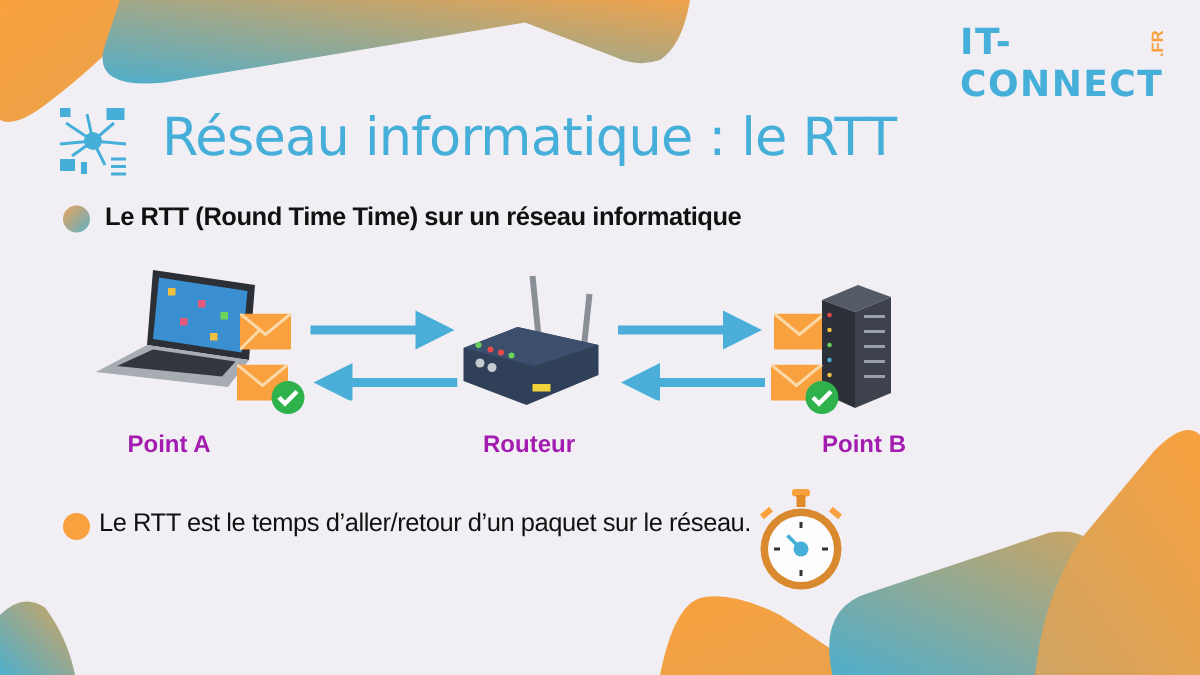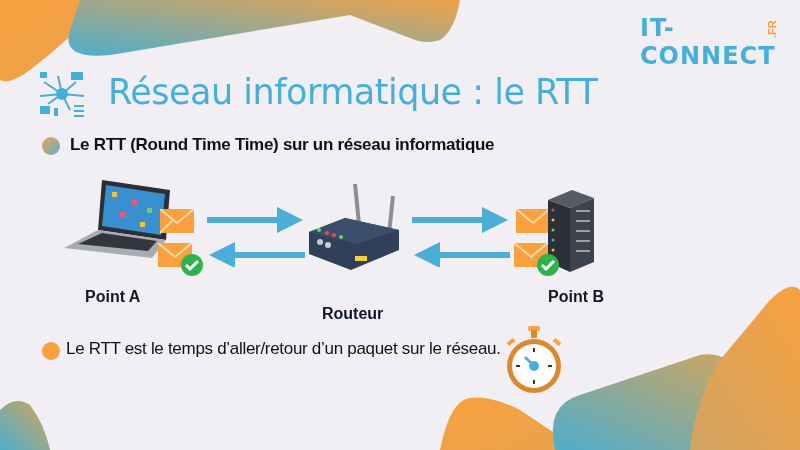--- a/index.html
+++ b/index.html
@@ -5,21 +5,21 @@
   html,body{margin:0;padding:0;}
   body{width:800px;height:450px;overflow:hidden;background:#f2eff4;position:relative;font-family:"Liberation Sans",sans-serif;}
   .abs{position:absolute;}
   svg.bg{position:absolute;left:0;top:0;}
   .title{left:108px;top:72px;font-size:35px;font-weight:normal;color:#46afd9;letter-spacing:-0.5px;font-family:"DejaVu Sans",sans-serif;}
   .subtitle{left:70px;top:135px;font-size:17px;font-weight:bold;color:#111;font-family:"Liberation Sans",sans-serif;letter-spacing:-0.3px;}
   .bullet{width:18px;height:18px;border-radius:50%;}
   .bullet1{left:42px;top:137px;background:linear-gradient(135deg,#e9a35a,#5fb0c6);}
   .bullet2{left:42px;top:342px;background:#f8a13e;}
   .note{left:66px;top:339px;font-size:17px;color:#111;letter-spacing:-0.3px;text-align:center;}
-  .label{font-size:16px;font-weight:bold;color:#0f172a;}
+  .label{font-size:16px;font-weight:bold;color:#a21caf;}
   .logo{left:640px;top:14px;font-size:24px;font-weight:bold;color:#46afd9;letter-spacing:1px;font-family:"DejaVu Sans",sans-serif;}
   .logo-fr{left:766px;top:14px;font-size:11px;font-weight:bold;color:#f8a13e;transform:rotate(-90deg);transform-origin:left top;top:38px;}
 </style>
 </head>
 <body>
 
 <svg class="bg" width="800" height="450">
   <defs>
     <linearGradient id="gA" x1="0" y1="1" x2="1" y2="0">
       <stop offset="0" stop-color="#4eaecc"></stop>
@@ -163,21 +163,21 @@
       </g>
   </svg>
   <svg class="abs" style="left:514px;top:243px" width="48" height="36">
     <rect x="0" y="0" width="34" height="24" fill="#f8a13e"></rect>
     <polyline points="0,0 17,14 34,0" fill="none" stroke="#fbd8a8" stroke-width="2"></polyline>
     <circle cx="34" cy="22" r="11" fill="#2fb14b"></circle>
     <polyline points="28,22 32,26 40,18" fill="none" stroke="#fff" stroke-width="3"></polyline>
   </svg>
 
   <div class="abs label" style="left:85px;top:288px">Point A</div>
-  <div class="abs label" style="left:322px;top:305px">Routeur</div>
+  <div class="abs label" style="left:322px;top:288px">Routeur</div>
   <div class="abs label" style="left:548px;top:288px">Point B</div>
 </div>
 
 <div class="abs bullet bullet2"></div>
 <div class="abs note">Le  RTT est le temps d’aller/retour d’un paquet sur le réseau.</div>
 
 <svg class="abs" style="left:503px;top:326px" width="62" height="68">
   <rect x="25" y="0" width="12" height="5" rx="2" fill="#f8a13e"></rect>
   <rect x="28" y="4" width="6" height="8" fill="#e08a2a"></rect>
   <rect x="4" y="14" width="8" height="4" transform="rotate(-40 8 16)" fill="#f8a13e"></rect>

